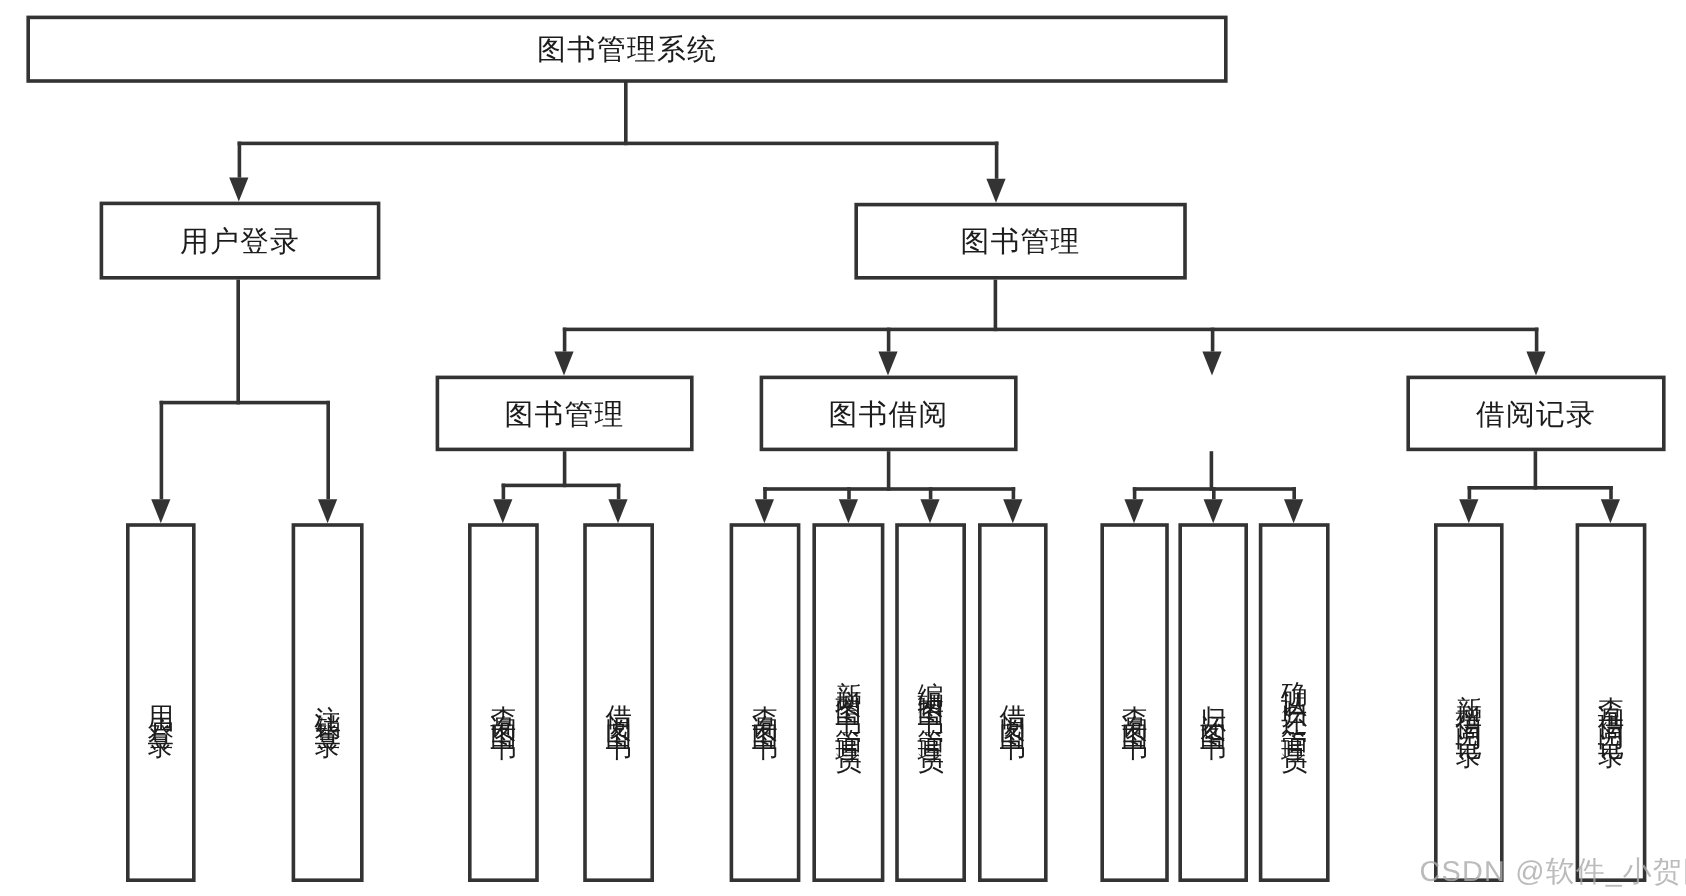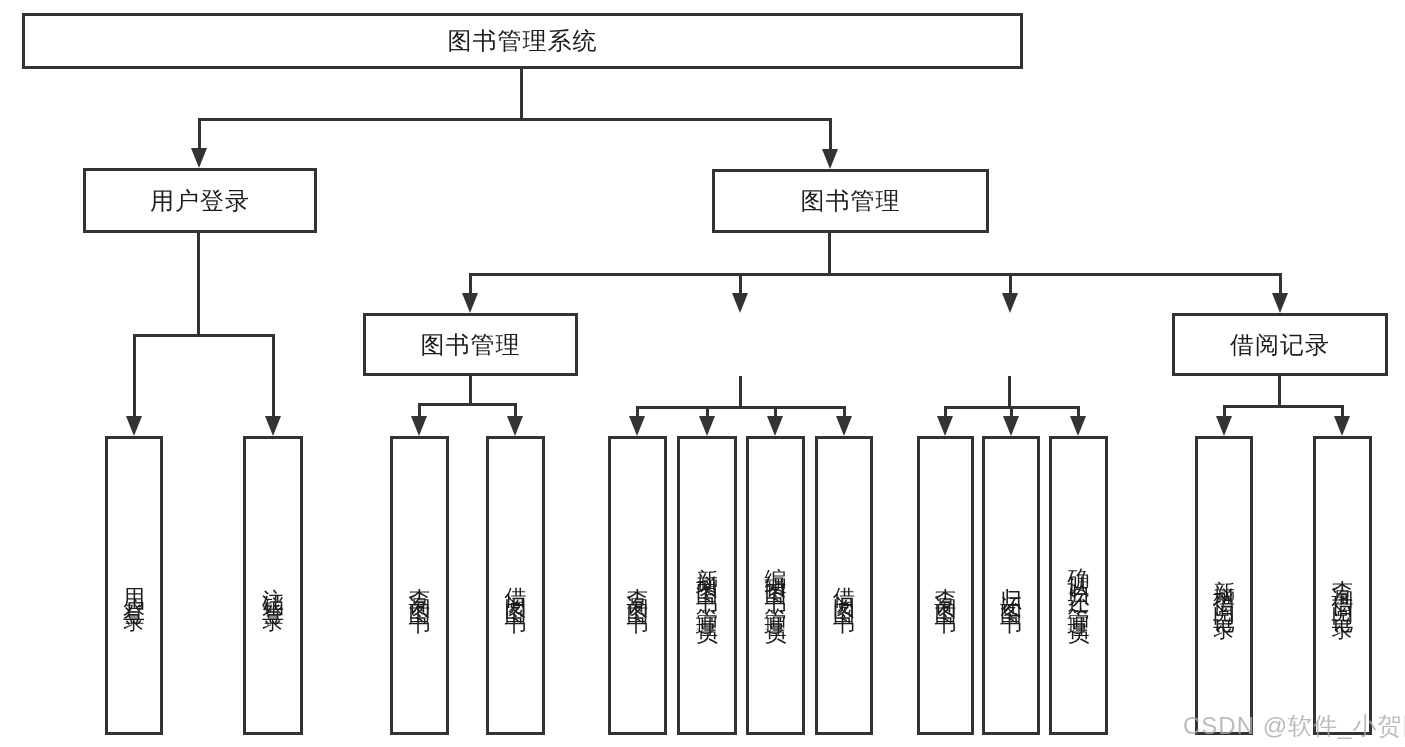--- a/index.html
+++ b/index.html
@@ -31,20 +31,21 @@
 <body>
 
 <div id="canvas">
 
   <div class="node" style="left:22px;top:13px;width:1001px;height:56px">图书管理系统</div>
 
   <div class="node" style="left:83px;top:168px;width:234px;height:65px">用户登录</div>
   <div class="node" style="left:712px;top:169px;width:277px;height:64px">图书管理</div>
 
   <div class="node" style="left:363px;top:313px;width:215px;height:63px">图书管理</div>
+  <div class="node" style="left:633px;top:313px;width:215px;height:63px">图书借阅</div>
   <div class="node" style="left:1172px;top:313px;width:216px;height:63px">借阅记录</div>
 
   <div class="node vnode" style="left:105px;top:436px;width:58px;height:299px">用户登录</div>
   <div class="node vnode" style="left:243px;top:436px;width:60px;height:299px">注销登录</div>
 
   <div class="node vnode" style="left:390px;top:436px;width:59px;height:299px">查询图书</div>
   <div class="node vnode" style="left:486px;top:436px;width:59px;height:299px">借阅图书</div>
 
   <div class="node vnode" style="left:608px;top:436px;width:59px;height:299px">查询图书</div>
   <div class="node vnode" style="left:677px;top:436px;width:60px;height:299px">新增图书（管理员）</div>

